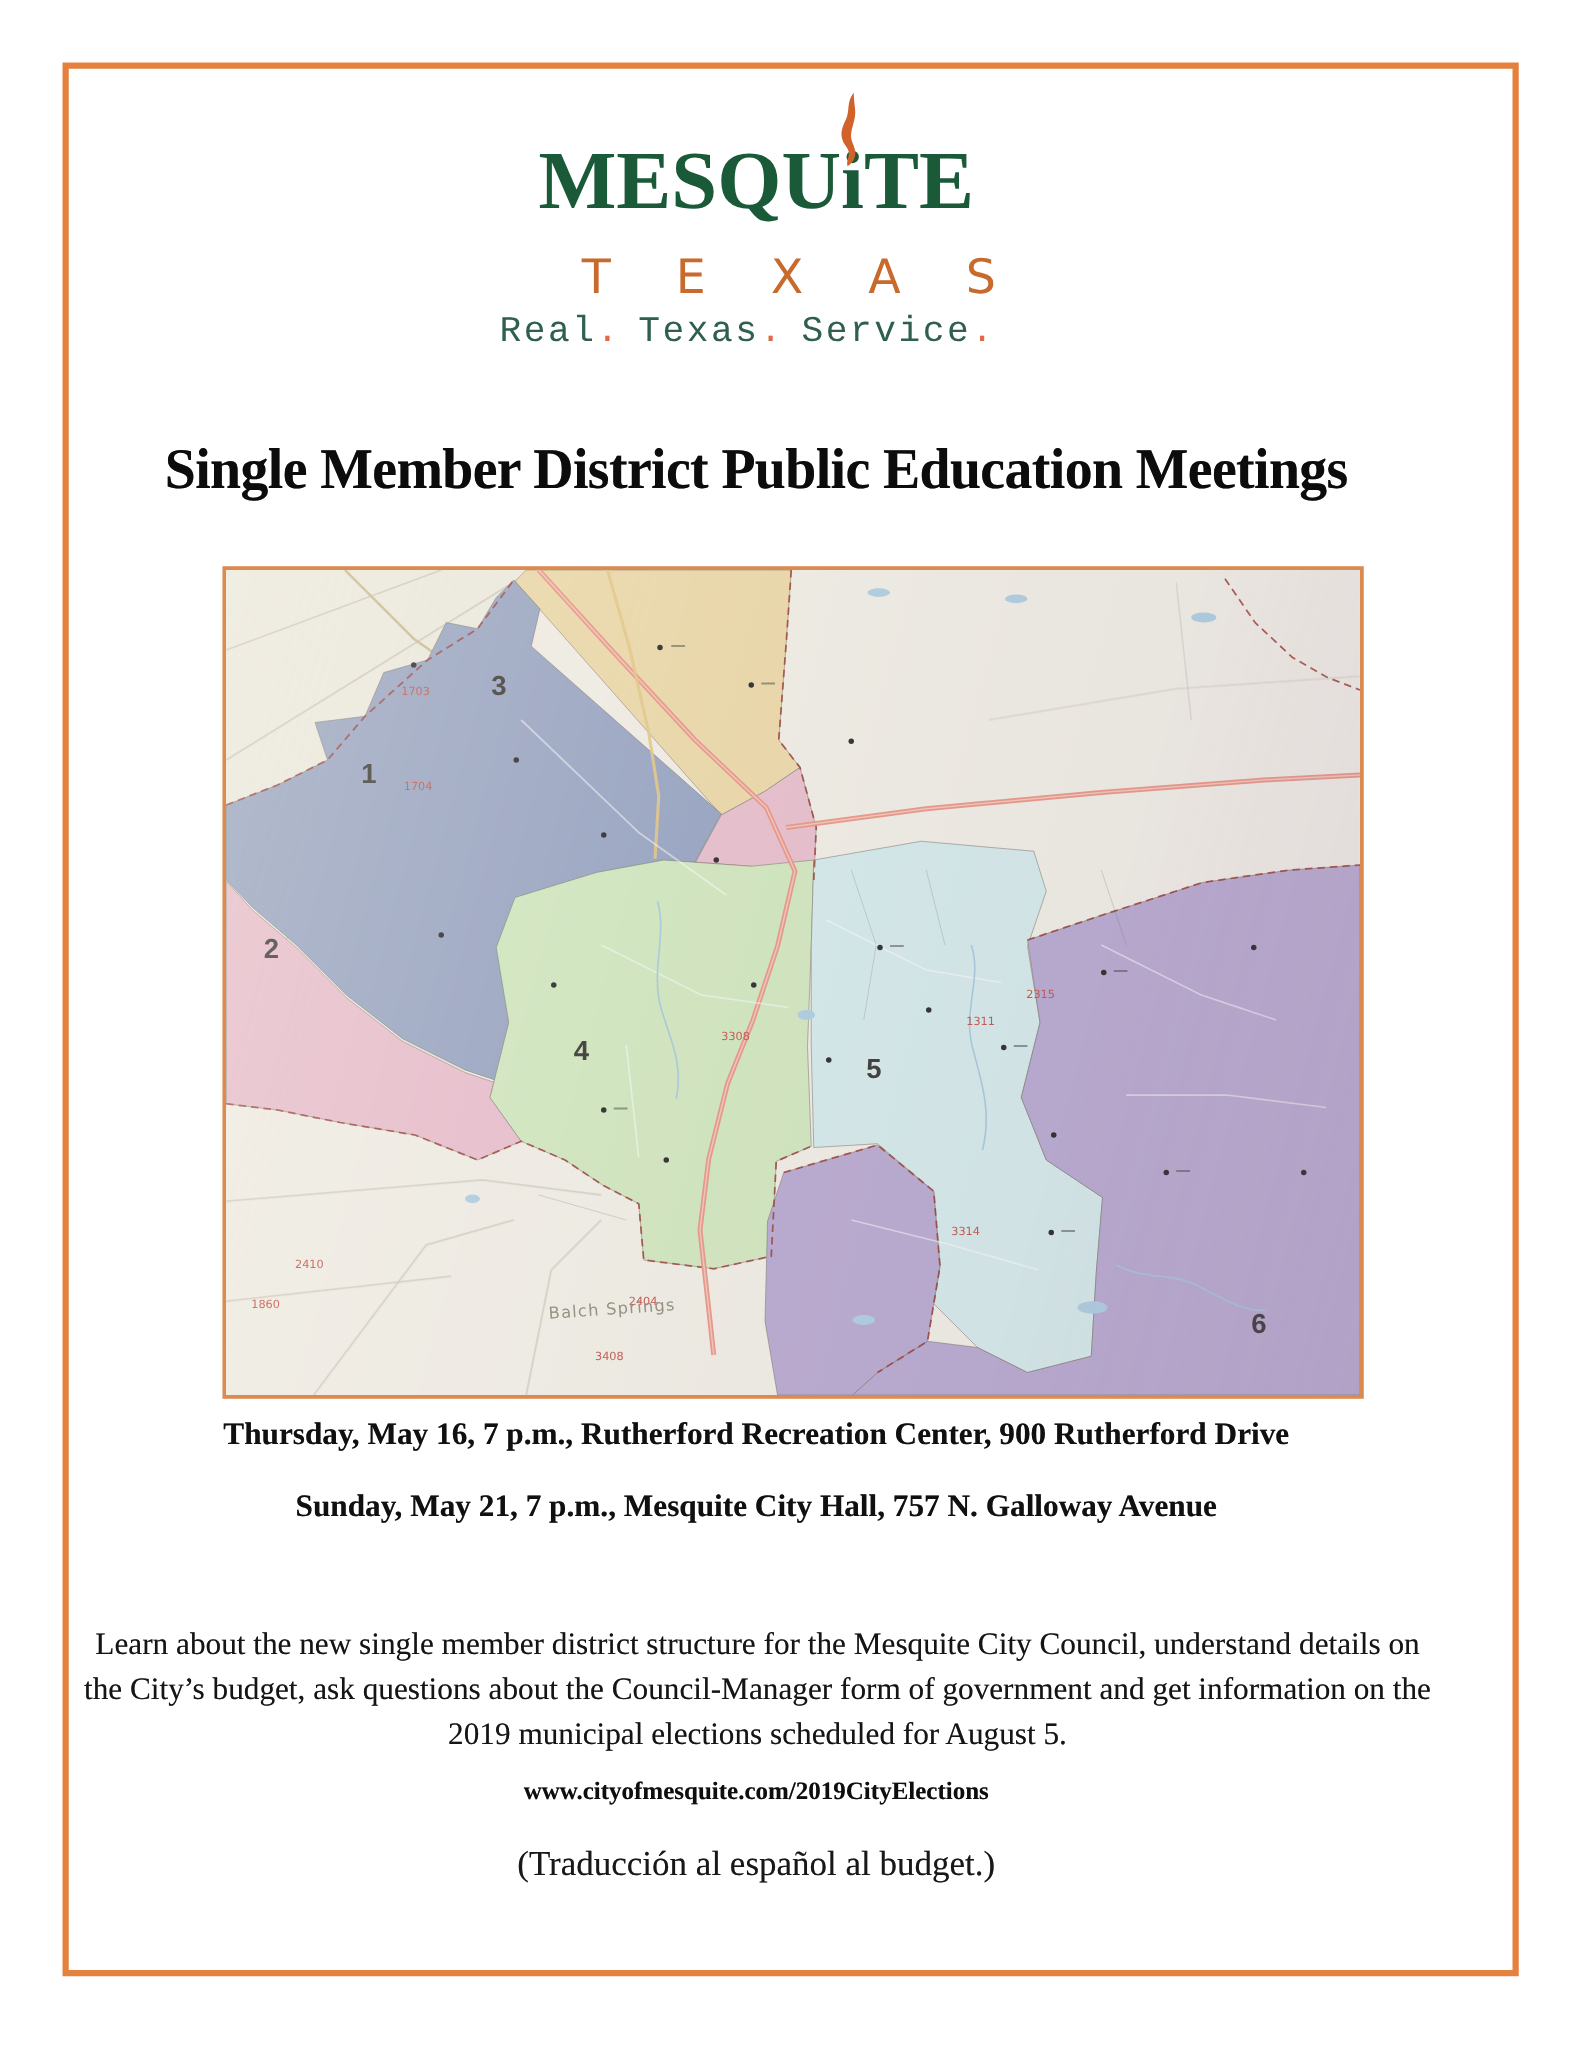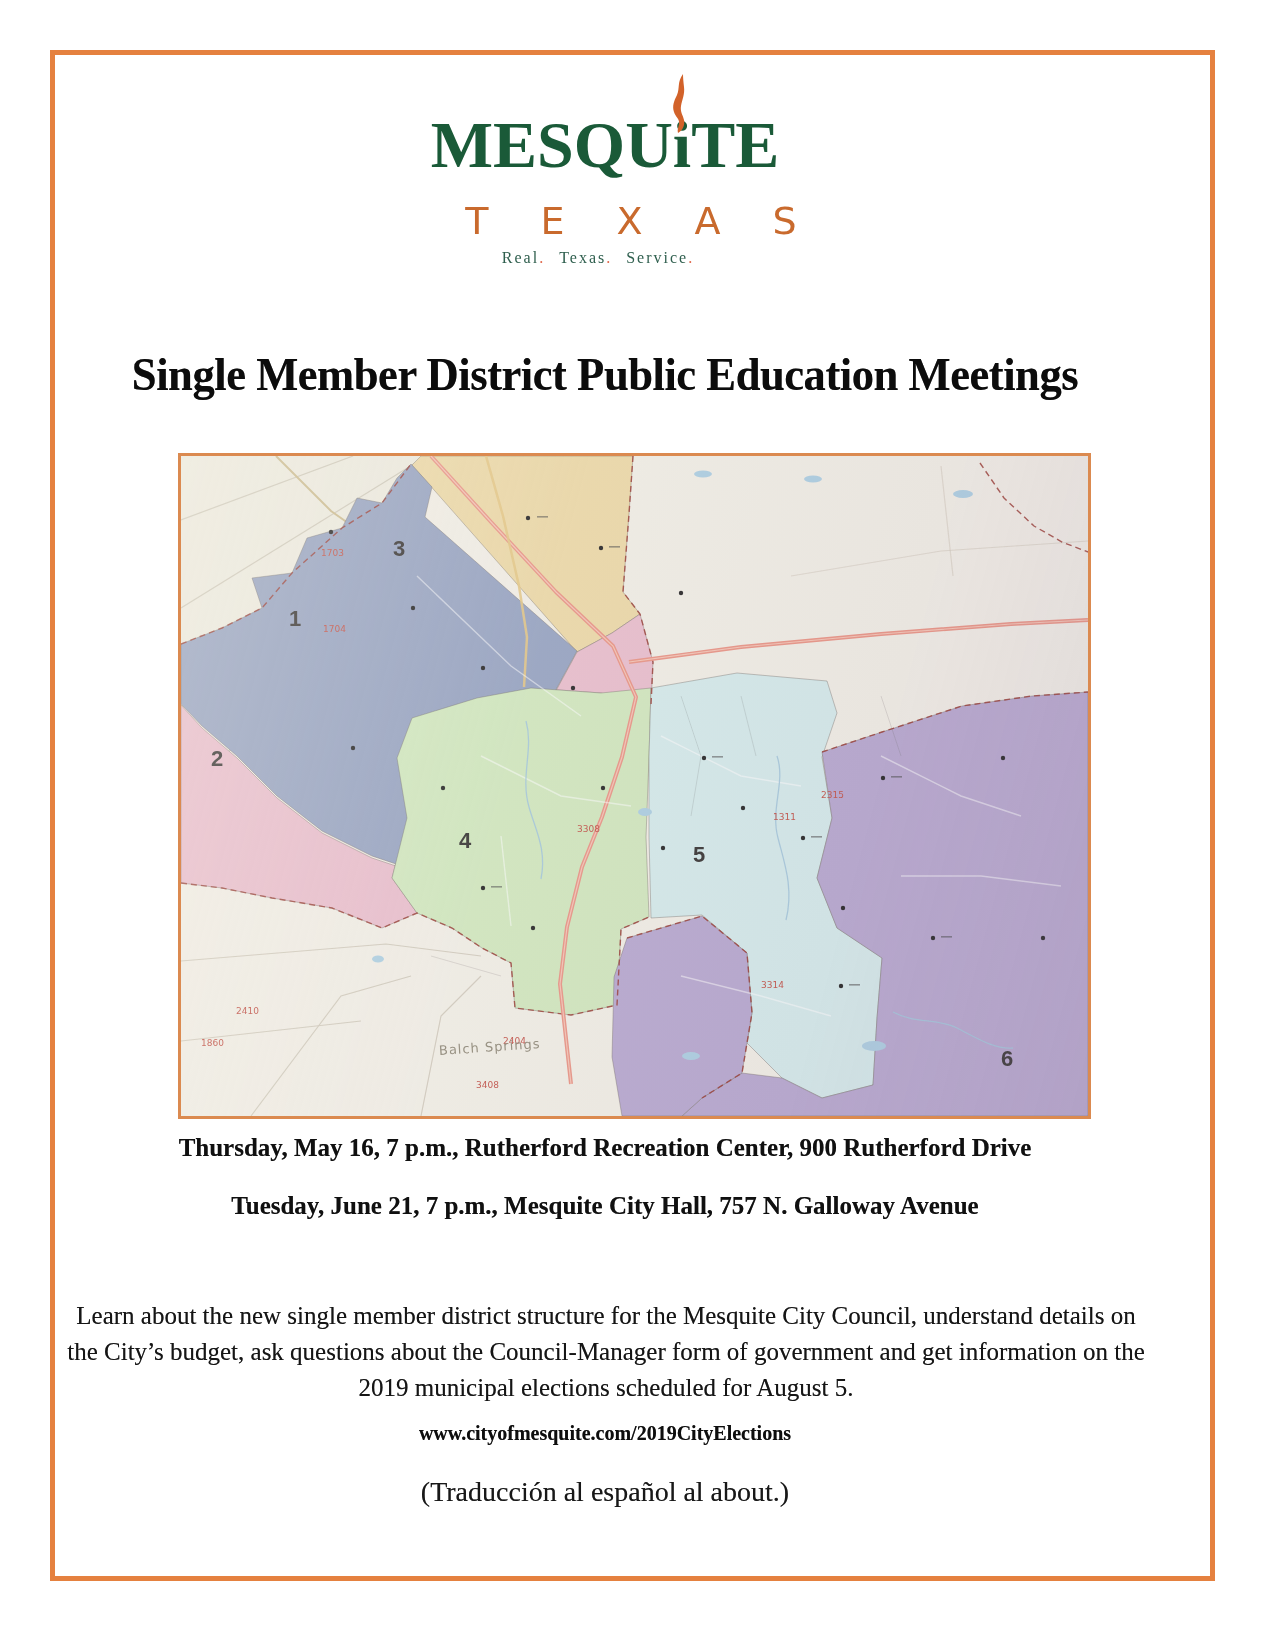--- a/index.html
+++ b/index.html
@@ -13,21 +13,21 @@
   }
   .inner{position:absolute;left:0;top:0;width:975px;height:1638px;padding-left:28px;}
   .blk{position:absolute;left:0;width:1210px;text-align:center;}
 
   
   .wordmark{top:112px;line-height:66px;font-size:66px;font-weight:700;color:#1a5a38;letter-spacing:0px;}
   .wordmark .wm-i{letter-spacing:0;}
   .flame{position:absolute;left:666px;top:72px;width:26px;height:64px;}
   .texas{top:199px;font-size:38px;font-family:"DejaVu Sans", sans-serif;color:#c96a2d;
          letter-spacing:52px;padding-left:52px;font-weight:400;}
-  .tagline{top:249px;font-size:16px;font-family:Liberation Serif, serif;color:#2f5f4e;letter-spacing:2px;}
+  .tagline{top:249px;font-size:29px;font-family:Liberation Mono, monospace;color:#2f5f4e;letter-spacing:2px;}
   .tagline .dot{color:#e0684b;margin-right:14px;}
 
   
   .doc-text{text-shadow:0 0 0.5px rgba(10,10,10,.5);}
   .page-title{top:348px;font-size:46px;font-weight:700;letter-spacing:-0.5px;color:#0c0c0c;transform:scaleX(.97);}
   .meeting{font-size:25px;font-weight:700;color:#101010;}
   .m1{top:1134px;} .m2{top:1192px;} .m3{top:1246px;}
   .para{top:1298px;left:58px;width:1096px;font-size:25px;line-height:36px;color:#151515;}
   .url{top:1422px;font-size:20px;font-weight:700;color:#0e0e0e;}
   .trad{top:1476px;font-size:28px;color:#181818;}
@@ -200,20 +200,20 @@
         <text class="map-num" x="512" y="406">5</text>
         <text class="map-num" x="820" y="610">6</text>
       </g>
 
       <text class="map-place" x="258" y="596" transform="rotate(-4 302 594)">Balch Springs</text>
     </svg>
     <div class="photo-tint"></div>
   </div>
 
   <p class="blk meeting doc-text m1" style="margin:0;">Thursday, May 16, 7 p.m., Rutherford Recreation Center, 900 Rutherford Drive</p>
-  <p class="blk meeting doc-text m2" style="margin:0;">Tuesday, June 21, 7 p.m., Mesquite City Hall, 757 N. Galloway Avenue</p>
+  <p class="blk meeting doc-text m2" style="margin:0;">Sunday, May 21, 7 p.m., Mesquite City Hall, 757 N. Galloway Avenue</p>
 
   <p class="blk para doc-text" style="margin:0;text-align:center;">Learn about the new single member district structure for the Mesquite City Council, understand details on the City’s budget, ask questions about the Council-Manager form of government and get information on the 2019 municipal elections scheduled for August 5.</p>
 
   <p class="blk url doc-text" style="margin:0;">www.cityofmesquite.com/2019CityElections</p>
-  <p class="blk trad doc-text" style="margin:0;">(Traducción al español al about.)</p>
+  <p class="blk trad doc-text" style="margin:0;">(Traducción al español al budget.)</p>
 
 </div>
 
 </body></html>

